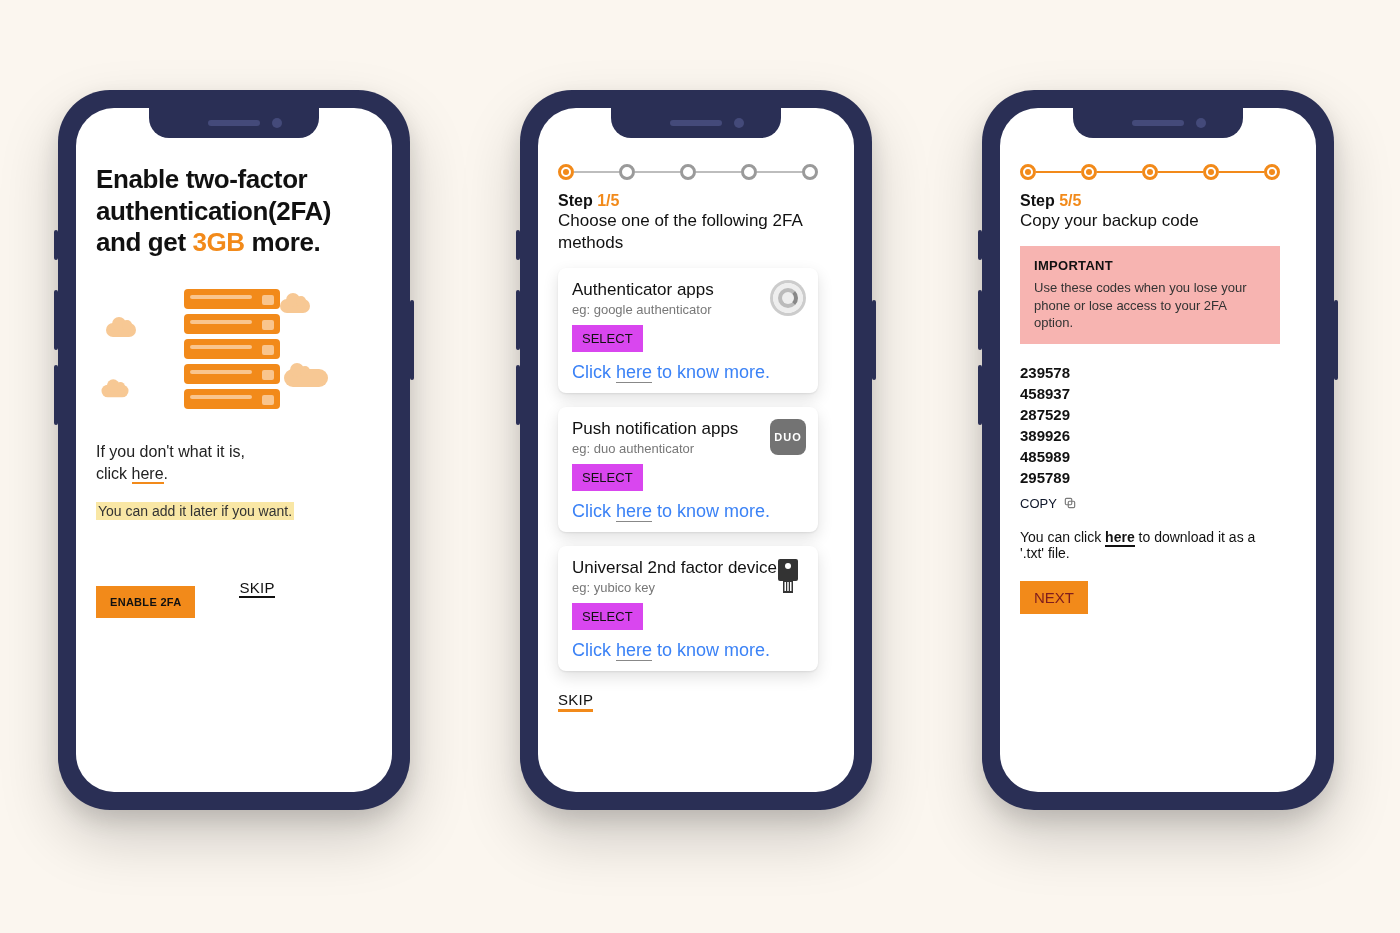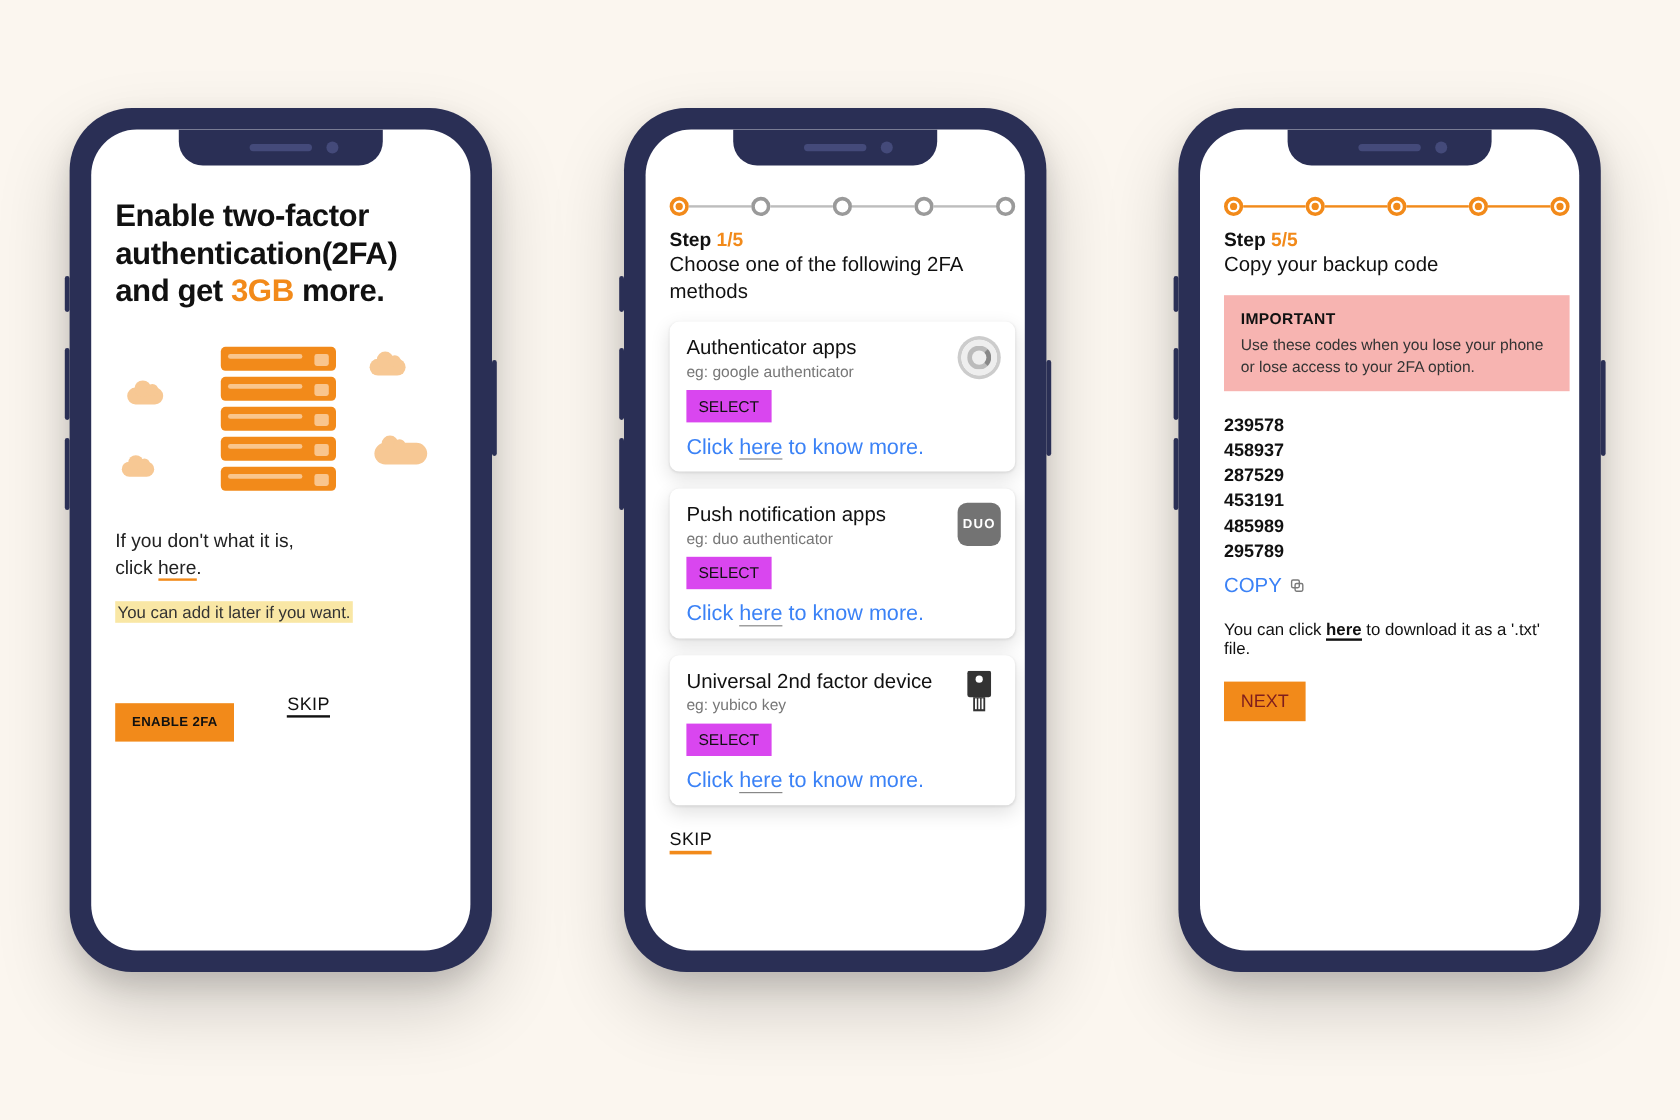--- a/index.html
+++ b/index.html
@@ -20,21 +20,21 @@
     padding: 18px;
     box-shadow: 0 28px 60px rgba(0,0,0,0.18), 0 10px 22px rgba(0,0,0,0.12);
   }
   .phone .screen {
     width: 100%;
     height: 100%;
     background: #fff;
     border-radius: 38px;
     overflow: hidden;
     position: relative;
-    padding: 56px 8px 20px 20px;
+    padding: 56px 36px 20px 20px;
   }
   .notch {
     position: absolute;
     top: 0; left: 50%; transform: translateX(-50%);
     width: 170px; height: 30px;
     background: #2a2f55;
     border-bottom-left-radius: 20px;
     border-bottom-right-radius: 20px;
   }
   .notch::before {
@@ -256,22 +256,22 @@
   .codes {
     margin-top: 18px;
     font-family: inherit;
     font-size: 15px;
     font-weight: 700;
     color: #111;
     line-height: 1.4;
   }
   .copy-row {
     margin-top: 8px;
-    font-size: 17px;
-    color: #3b82f6;
+    font-size: 13px;
+    color: #0f172a;
     display: flex;
     align-items: center;
     gap: 6px;
   }
   .download-row {
     margin-top: 18px;
     font-size: 14px;
     color: #111;
   }
   .download-row .uhere { border-bottom: 2px solid #111; font-weight: 600; }
@@ -435,21 +435,21 @@
 
     <div class="important">
       <div class="ih">IMPORTANT</div>
       <div class="ib">Use these codes when you lose your phone or lose access to your 2FA option.</div>
     </div>
 
     <div class="codes">
       <div>239578</div>
       <div>458937</div>
       <div>287529</div>
-      <div>453191</div>
+      <div>389926</div>
       <div>485989</div>
       <div>295789</div>
     </div>
 
     <div class="copy-row">
       <span>COPY</span>
       <svg width="14" height="14" viewBox="0 0 24 24" fill="none" stroke="#7a7a7a" stroke-width="2">
           <rect x="9" y="9" width="11" height="11" rx="2"></rect>
           <rect x="4" y="4" width="11" height="11" rx="2"></rect>
         </svg>

